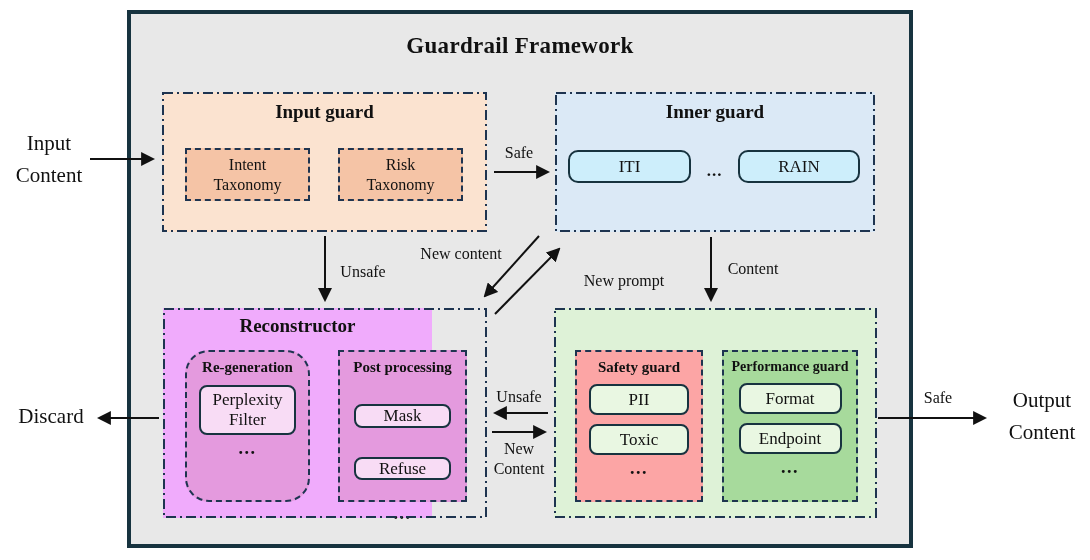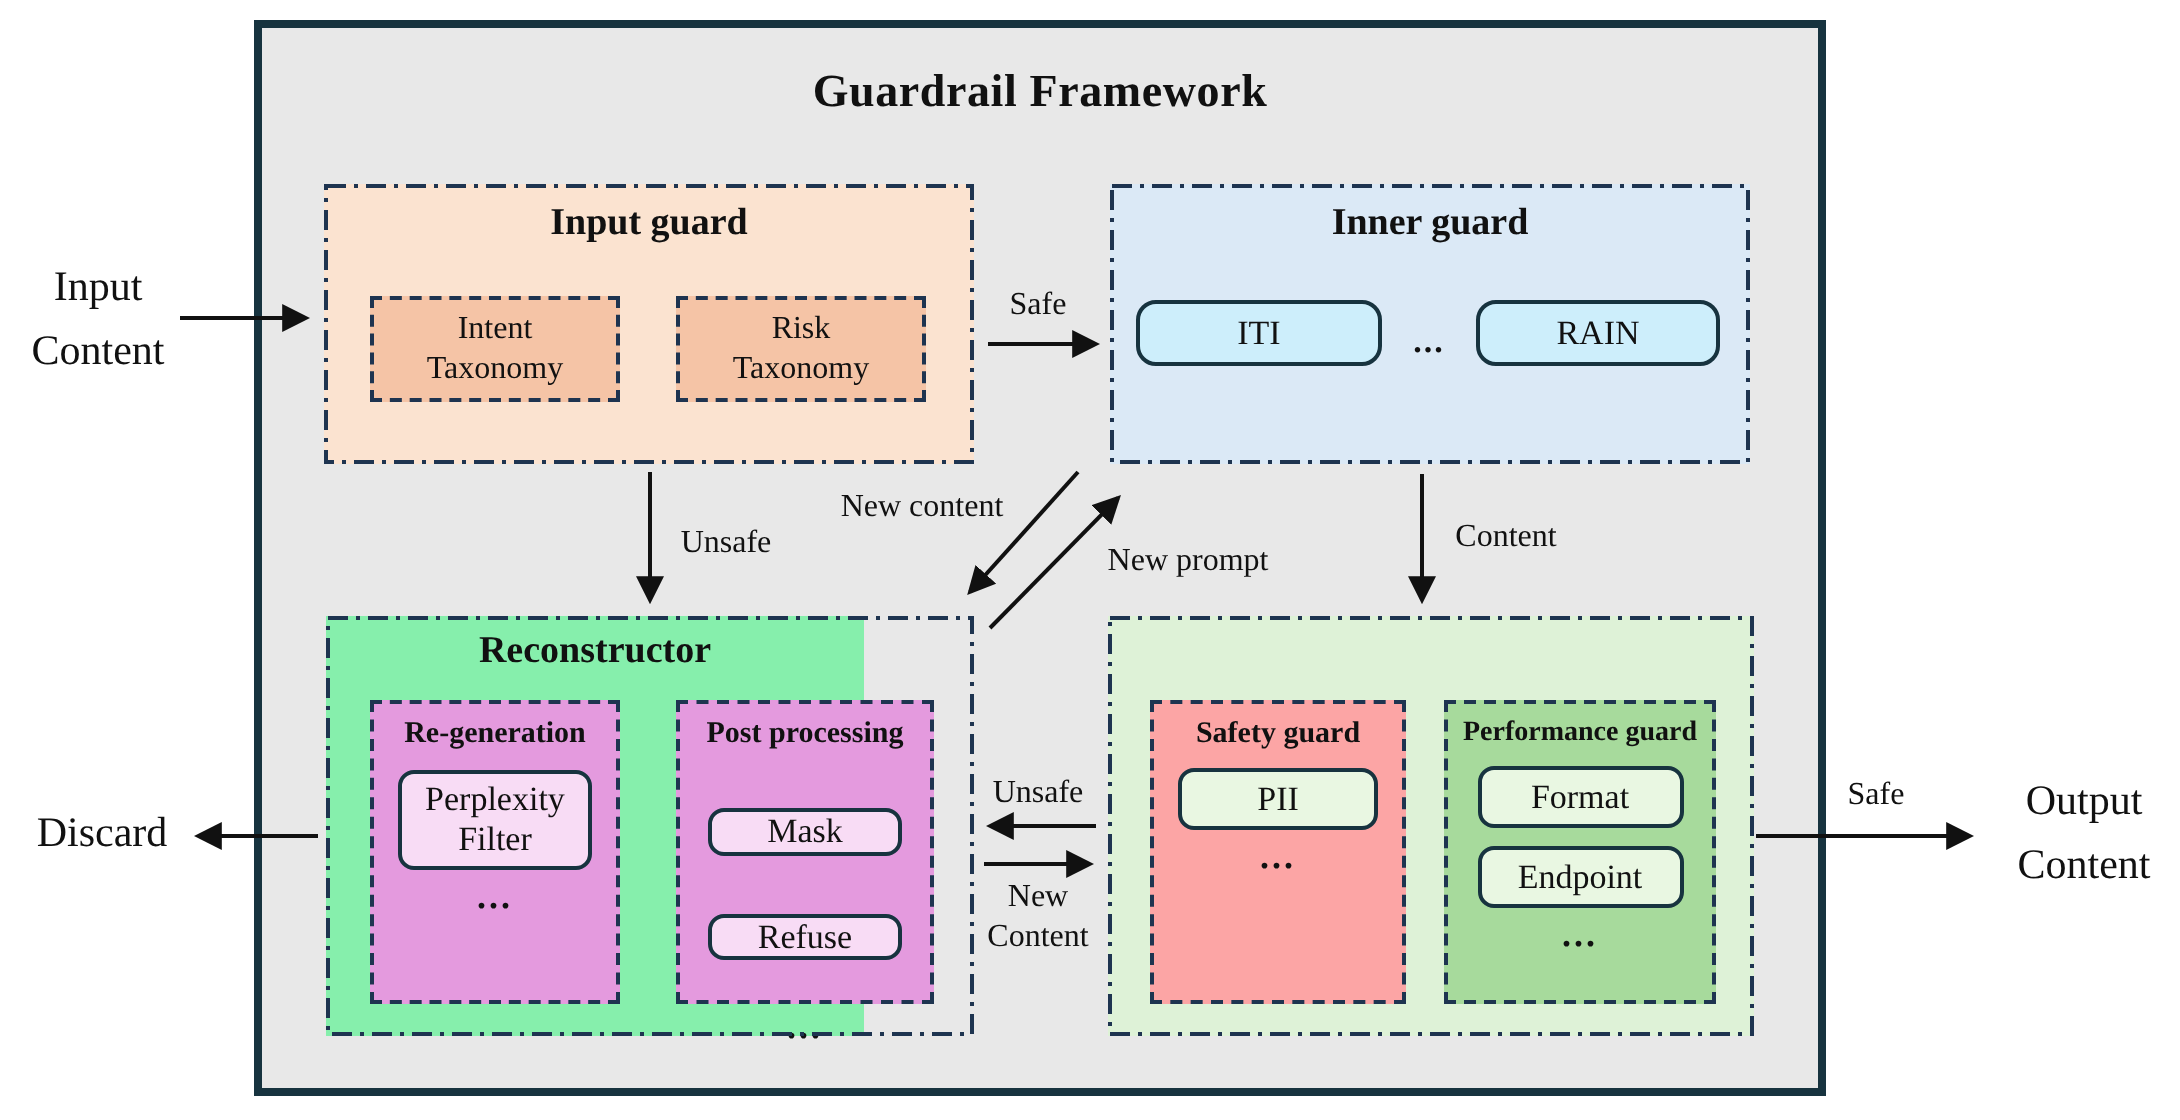--- a/index.html
+++ b/index.html
@@ -11,21 +11,21 @@
     position:absolute;left:127px;top:10px;width:786px;height:538px;
     background:#e8e8e8;border:4px solid #17333f;box-sizing:border-box;
   }
   .diagram-title{
     position:absolute;left:127px;top:33px;width:786px;text-align:center;
     font-size:23px;font-weight:bold;letter-spacing:.3px;
   }
   .guard{position:absolute;box-sizing:border-box;}
   #input-guard{left:162px;top:92px;width:325px;height:140px;background:#fbe3d0;}
   #inner-guard{left:555px;top:92px;width:320px;height:140px;background:#dbe9f6;}
-  #reconstructor{left:163px;top:308px;width:269px;height:210px;background:#86efac;}
+  #reconstructor{left:163px;top:308px;width:269px;height:210px;background:#f0abfc;}
   #output-guard{left:554px;top:308px;width:323px;height:210px;background:#def2d7;}
   .g-title{position:absolute;top:9px;left:0;width:100%;text-align:center;font-weight:bold;font-size:19px;}
   #reconstructor .g-title,#output-guard .g-title{top:7px;}
 
   .tax-item{
     position:absolute;top:56px;width:125px;height:53px;background:#f5c4a6;
     border:2px dashed #1e3450;box-sizing:border-box;display:flex;align-items:center;
     justify-content:center;text-align:center;font-size:16px;line-height:1.2;white-space:pre-line;
   }
   #intent-taxonomy{left:23px;} #risk-taxonomy{left:176px;}
@@ -37,21 +37,21 @@
   #iti-box{left:13px;width:123px;} #rain-box{left:183px;width:122px;}
   .inner-dots{
     position:absolute;left:136px;top:58px;width:47px;height:42px;display:flex;
     align-items:center;justify-content:center;font-weight:bold;font-size:17px;letter-spacing:1px;
   }
 
   .section{
     position:absolute;top:42px;height:152px;box-sizing:border-box;border:2px dashed #1e3450;
     display:flex;flex-direction:column;align-items:center;
   }
-  #sec-regeneration{left:22px;width:125px;background:#e49ade;}
+  #sec-regeneration{left:22px;width:125px;background:#e49ade;border-radius:24px;}
   #sec-postprocessing{left:175px;width:129px;background:#e49ade;gap:20px;}
   #sec-safety{left:21px;width:128px;background:#fca5a5;}
   #sec-performance{left:168px;width:136px;background:#a7da9c;}
   .s-title{margin-top:7px;font-weight:bold;font-size:15px;white-space:nowrap;}
   #sec-performance .s-title{font-size:14px;}
 
   .chip{
     box-sizing:border-box;border:2px solid #17333f;border-radius:8px;display:flex;
     align-items:center;justify-content:center;text-align:center;font-size:17px;
     line-height:1.15;white-space:pre-line;
@@ -72,21 +72,21 @@
   #lbl-discard{left:6px;top:404px;width:90px;line-height:1.2;}
   #lbl-output-content{left:994px;top:385px;width:96px;}
 
   .a-label{
     position:absolute;font-size:16px;white-space:pre-line;text-align:center;
     transform:translate(-50%,-50%);line-height:1.25;
   }
   #al-safe-top{left:519px;top:153px;}
   #al-unsafe-down{left:363px;top:272px;}
   #al-new-content-diag{left:461px;top:254px;}
-  #al-new-prompt-diag{left:594px;top:281px;}
+  #al-new-prompt-diag{left:624px;top:281px;}
   #al-content-down{left:753px;top:269px;}
   #al-unsafe-mid{left:519px;top:397px;}
   #al-new-content-mid{left:519px;top:459px;}
   #al-safe-right{left:938px;top:398px;}
 
   svg.overlay{position:absolute;left:0;top:0;width:1090px;height:560px;pointer-events:none;}
   .dashdot{fill:none;stroke:#1e3450;stroke-width:2;stroke-dasharray:10 4 2 4;}
   .arrow{stroke:#111;stroke-width:2;fill:none;}
 </style>
 </head>
@@ -125,20 +125,21 @@
       <div class="chip h1">Mask</div>
       <div class="chip h1">Refuse</div>
       <div class="dots">...</div>
     </div>
   </div>
 
   <div class="guard green" id="output-guard">
     <div class="section" id="sec-safety">
       <div class="s-title">Safety guard</div>
       <div class="chip h1">PII</div>
+      <div class="chip h1">Toxic</div>
       <div class="dots">...</div>
     </div>
     <div class="section" id="sec-performance">
       <div class="s-title">Performance guard</div>
       <div class="chip h1">Format</div>
       <div class="chip h1">Endpoint</div>
       <div class="dots">...</div>
     </div>
   </div>
 

